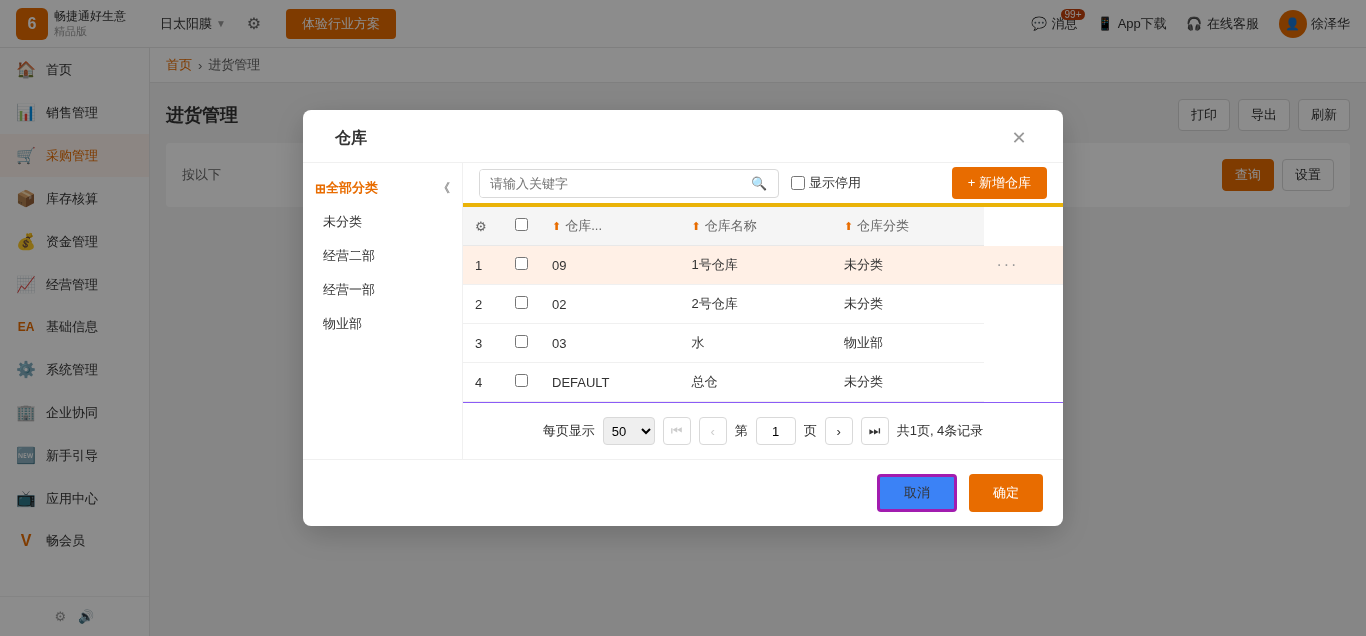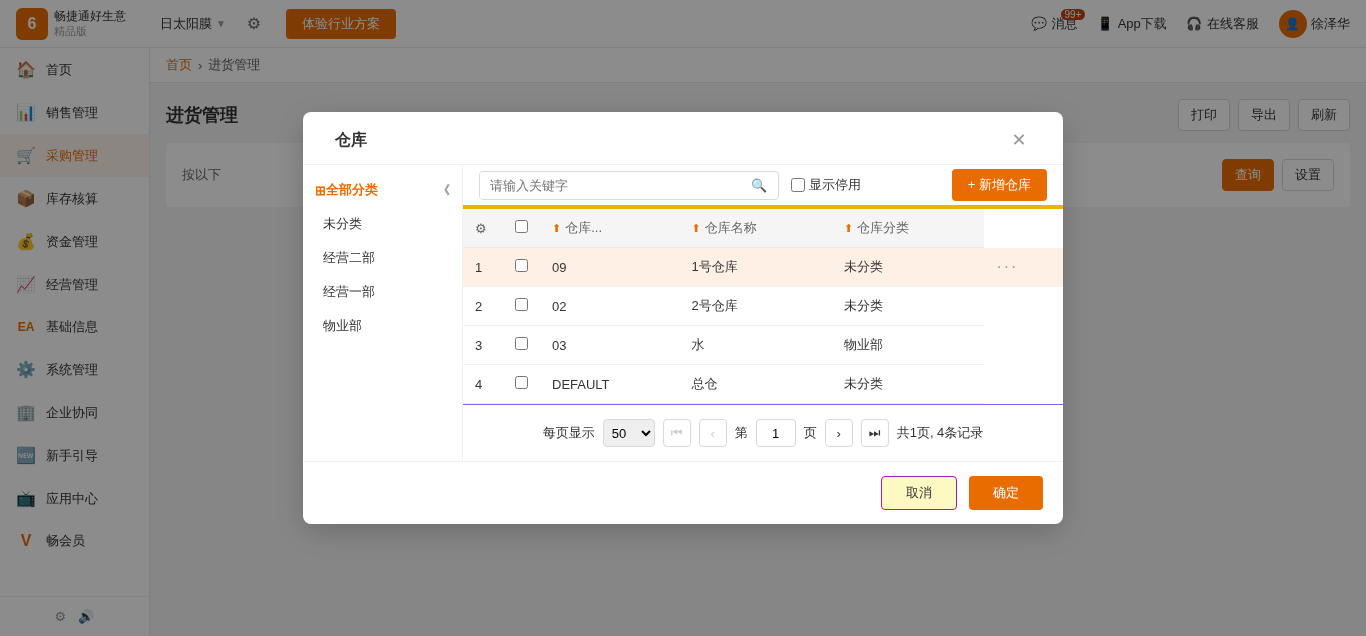--- a/index.html
+++ b/index.html
@@ -238,22 +238,22 @@
       font-size: 13px; padding: 0 4px;
     }
 
     
     .modal-footer {
       display: flex; justify-content: flex-end; gap: 12px;
       padding: 14px 20px;
       border-top: 1px solid #f0f0f0;
     }
     .btn-cancel {
-      padding: 7px 24px; border: 1px solid #a21caf;
-      border-radius: 4px; background: #fef9c3; color: #333;
+      padding: 7px 24px; border: 3px solid #a21caf;
+      border-radius: 4px; background: #3b82f6; color: #333;
       font-size: 13px; cursor: pointer;
     }
     .btn-confirm {
       padding: 7px 24px; border: none;
       border-radius: 4px; background: #e86c00; color: #fff;
       font-size: 13px; cursor: pointer;
     }
 
     
     .row-dots { color: #999; letter-spacing: 2px; cursor: pointer; font-size: 16px; }

